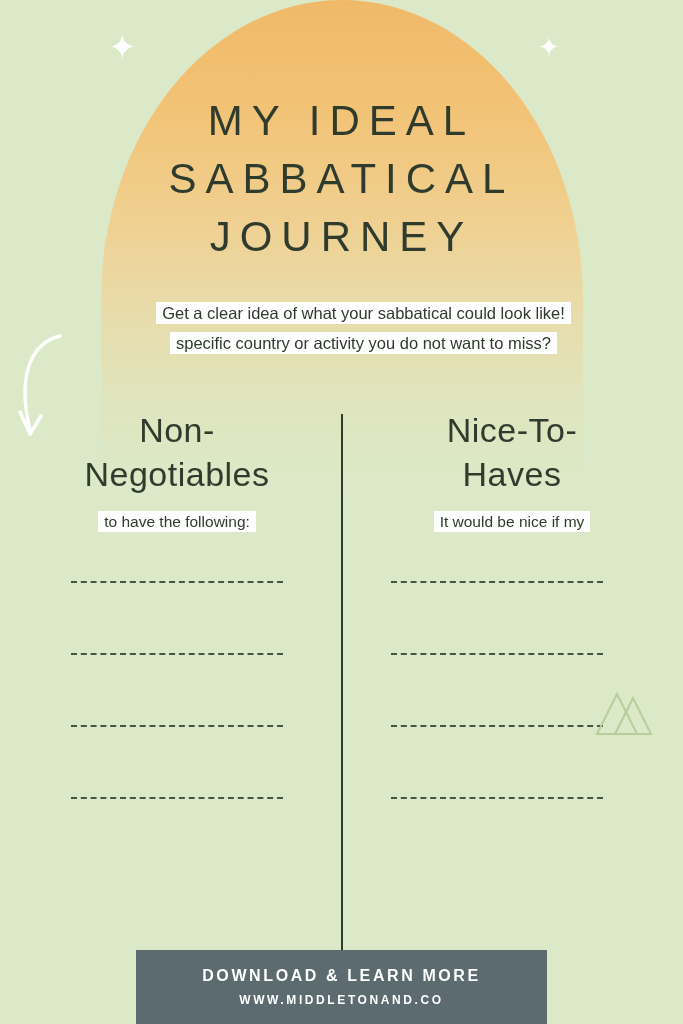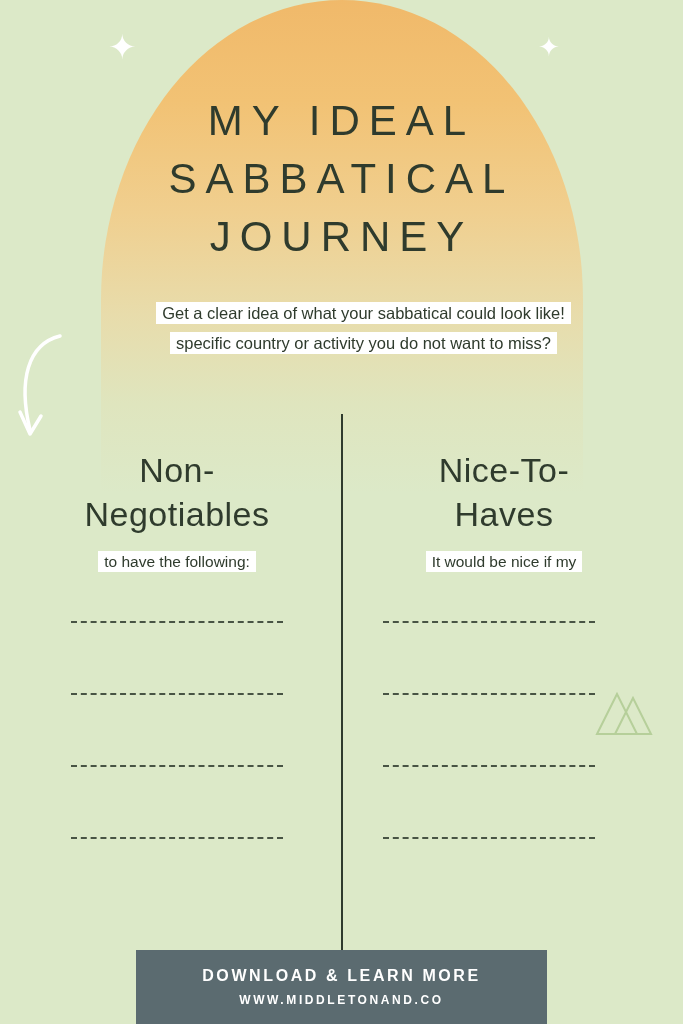--- a/index.html
+++ b/index.html
@@ -106,30 +106,29 @@
     height: 546px;
     background: #2f3b2d;
   }
 
   .col {
     position: absolute;
     top: 408px;
     width: 330px;
   }
   .col.left { left: 12px; }
-  .col.right { left: 339px; }
+  .col.right { left: 347px; }
 
   .col-title {
     text-align: center;
     font-size: 34px;
     color: #2f3b2d;
     line-height: 1.30;
     font-weight: 400;
     letter-spacing: 0.5px;
-    margin-top: 40px;
   }
 
   .col-sub {
     margin-top: 14px;
     text-align: center;
     font-size: 15.5px;
     color: #2f3b2d;
     line-height: 1.6;
   }
   .col-sub span.hl {

